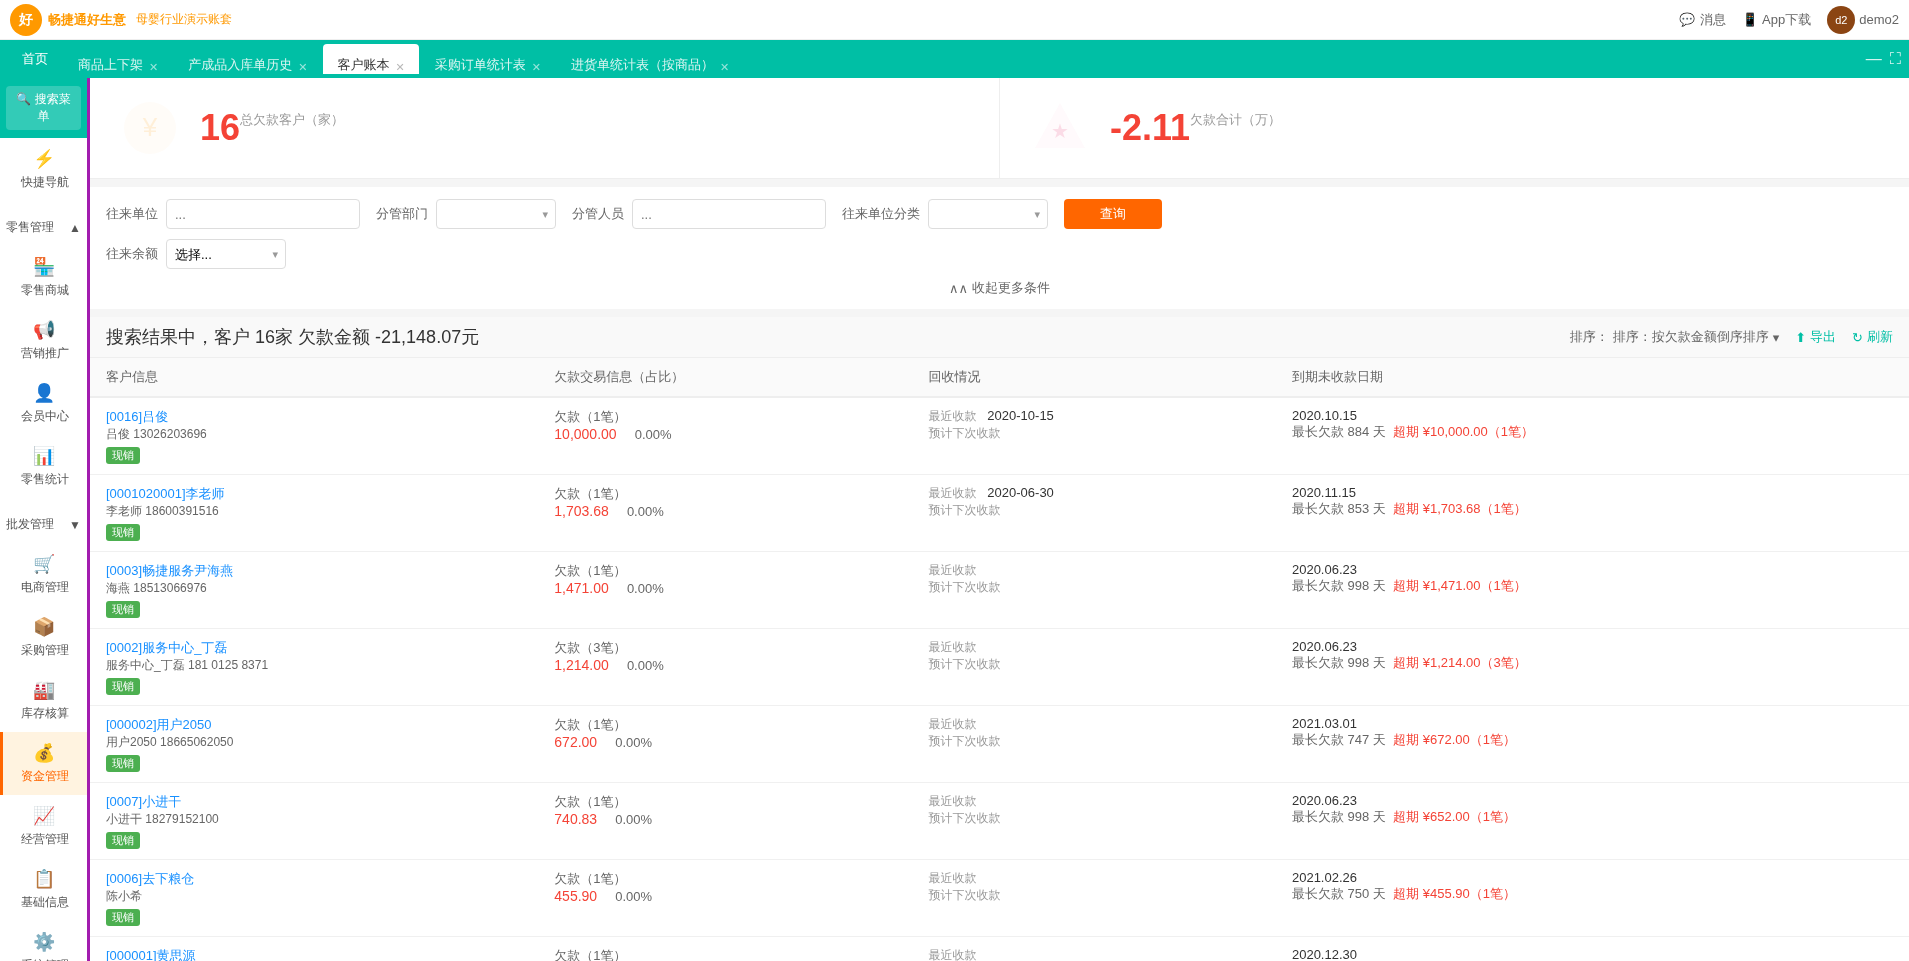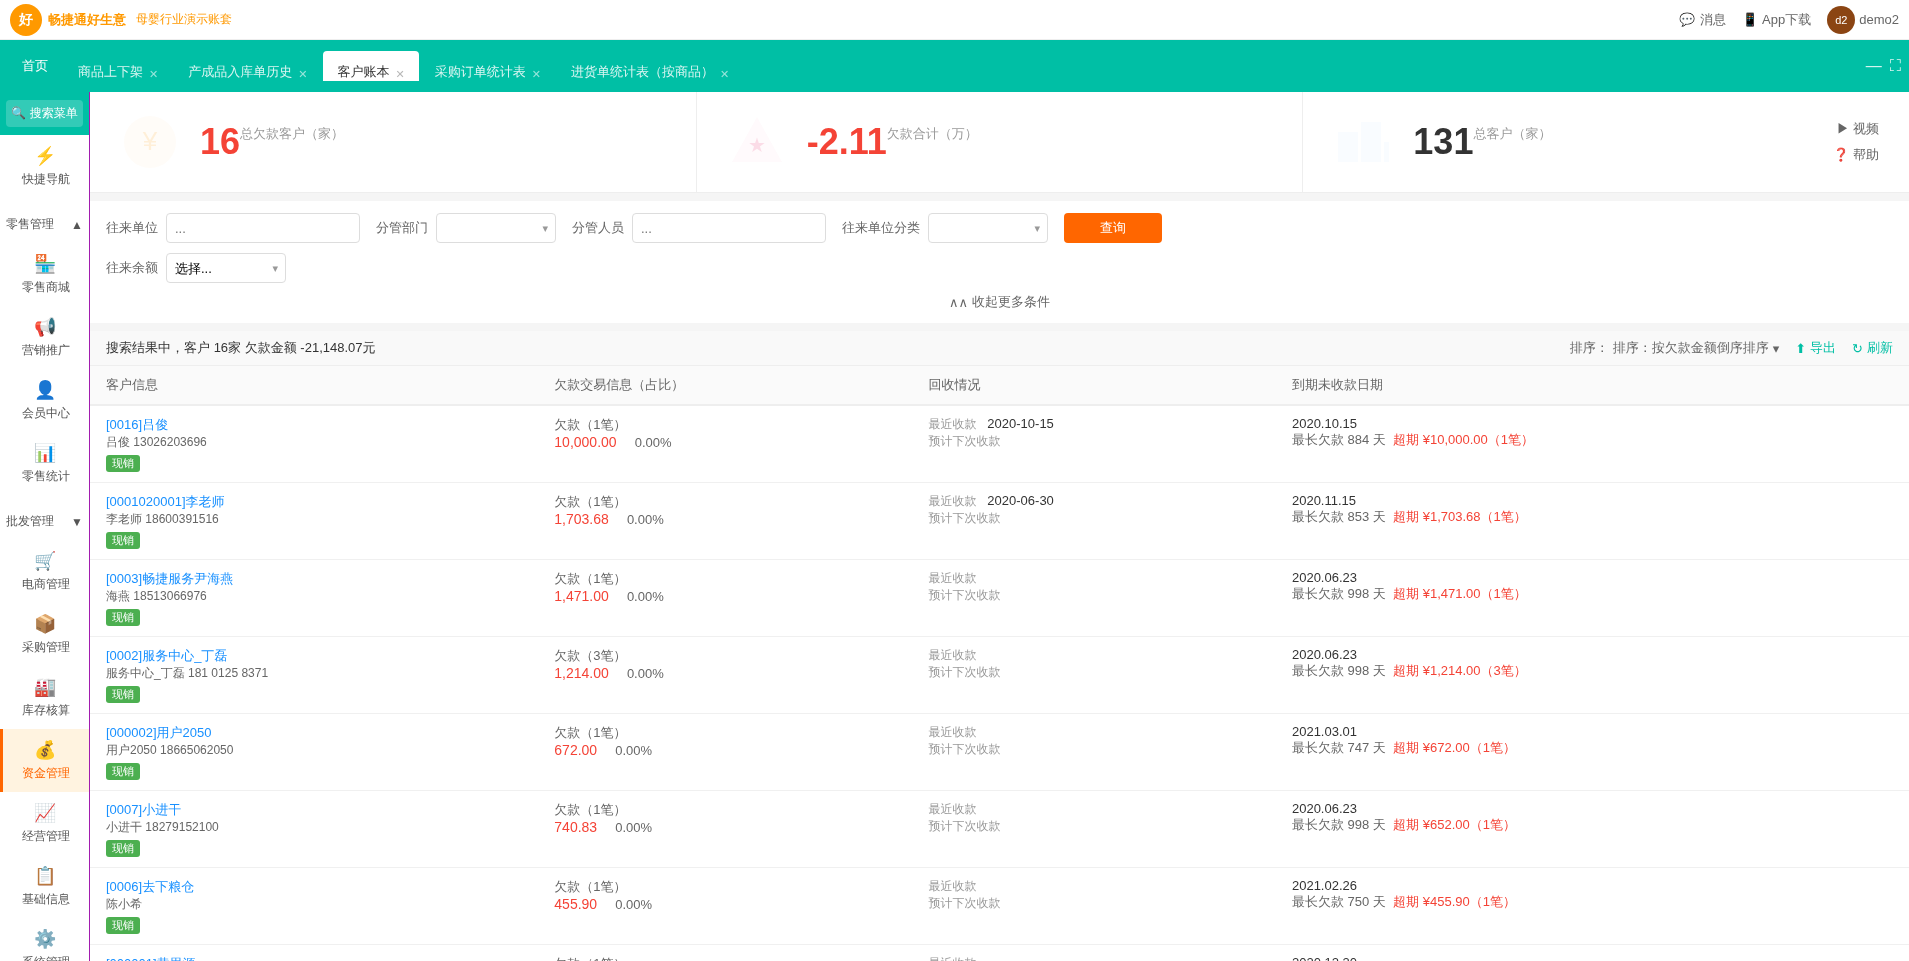--- a/index.html
+++ b/index.html
@@ -14,40 +14,40 @@
     .app-logo { display: flex; align-items: center; gap: 6px; }
     .logo-icon { width: 32px; height: 32px; background: #ff9900; border-radius: 50%; display: flex; align-items: center; justify-content: center; color: white; font-size: 14px; font-weight: bold; }
     .logo-text { color: #ff9900; font-size: 13px; font-weight: bold; }
     .demo-badge { color: #ff9900; font-size: 12px; }
     .top-bar-right { display: flex; align-items: center; gap: 16px; }
     .top-bar-btn { display: flex; align-items: center; gap: 4px; color: #666; font-size: 13px; cursor: pointer; }
     .avatar { width: 28px; height: 28px; background: #8B4513; border-radius: 50%; display: flex; align-items: center; justify-content: center; color: white; font-size: 11px; }
 
     
     .nav-tabs {
-      display: flex; align-items: center; background: #00bfa5; height: 52px;
+      display: flex; align-items: center; background: #00bfa5; height: 38px;
       padding: 0 8px; gap: 2px; overflow: hidden;
     }
     .nav-tab {
       display: flex; align-items: flex-end; gap: 6px; padding: 0 14px; height: 30px;
       color: rgba(255,255,255,0.85); cursor: pointer; border-radius: 4px 4px 0 0;
       font-size: 13px; white-space: nowrap;
     }
     .nav-tab.active { background: #fff; color: #333; }
     .nav-tab .close-x { font-size: 11px; color: inherit; opacity: 0.7; }
     .nav-tab.active .close-x { color: #999; }
     .nav-tab-home { padding: 0 14px; color: #fff; font-size: 13px; cursor: pointer; }
     .nav-right { margin-left: auto; display: flex; align-items: center; gap: 8px; }
     .nav-icon-btn { color: rgba(255,255,255,0.85); cursor: pointer; font-size: 16px; }
 
     
     .main-layout { display: flex; height: calc(100vh - 78px); }
 
     
-    .sidebar { width: 90px; background: #fff; border-right: 1px solid #a21caf; display: flex; flex-direction: column; overflow-y: auto; flex-shrink: 0; }
+    .sidebar { width: 90px; background: #fff; border-right: 3px solid #a21caf; display: flex; flex-direction: column; overflow-y: auto; flex-shrink: 0; }
     .sidebar-search { padding: 8px 6px; background: #00bfa5; }
     .sidebar-search-btn { width: 100%; padding: 5px; background: rgba(255,255,255,0.2); border: none; color: #fff; border-radius: 4px; cursor: pointer; font-size: 12px; display: flex; align-items: center; justify-content: center; gap: 4px; }
     .sidebar-item { padding: 10px 6px; text-align: center; cursor: pointer; font-size: 12px; color: #555; display: flex; flex-direction: column; align-items: center; gap: 4px; border-left: 3px solid transparent; }
     .sidebar-item.active { background: #fff3e0; color: #ff6600; border-left: 3px solid #ff6600; }
     .sidebar-item .si-icon { font-size: 18px; }
     .sidebar-item .si-label { font-size: 12px; }
     .sidebar-divider { height: 1px; background: #eee; margin: 4px 0; }
 
     
     .content { flex: 1; overflow-y: auto; background: #f5f5f5; }
@@ -74,21 +74,21 @@
     .filter-input { height: 30px; padding: 0 8px; border: 1px solid #ddd; border-radius: 4px; font-size: 13px; min-width: 160px; outline: none; }
     .filter-select { height: 30px; padding: 0 8px; border: 1px solid #ddd; border-radius: 4px; font-size: 13px; min-width: 120px; background: #fff; outline: none; appearance: none; padding-right: 24px; position: relative; cursor: pointer; }
     .filter-select-wrap { position: relative; display: inline-block; }
     .filter-select-wrap::after { content: '▾'; position: absolute; right: 8px; top: 50%; transform: translateY(-50%); color: #999; pointer-events: none; font-size: 11px; }
     .filter-more { display: flex; justify-content: center; margin-top: 6px; }
     .filter-more-btn { color: #666; font-size: 13px; cursor: pointer; display: flex; align-items: center; gap: 4px; }
     .query-btn { background: #ff6600; color: #fff; border: none; border-radius: 4px; padding: 6px 36px; cursor: pointer; font-size: 13px; }
 
     
     .result-bar { display: flex; align-items: center; justify-content: space-between; padding: 8px 16px; background: #f9f9f9; border-bottom: 1px solid #eee; }
-    .result-info { font-size: 13px; color: #666; }
+    .result-info { font-size: 18px; color: #666; }
     .result-info span { color: #333; }
     .result-actions { display: flex; align-items: center; gap: 16px; font-size: 13px; color: #666; }
     .result-actions .sort-select { display: flex; align-items: center; gap: 4px; }
     .result-actions .action-btn { display: flex; align-items: center; gap: 4px; cursor: pointer; color: #00bfa5; }
     .sort-label { color: #666; }
 
     
     .data-table { width: 100%; background: #fff; border-collapse: collapse; }
     .data-table thead tr { border-bottom: 2px solid #eee; }
     .data-table th { padding: 10px 16px; text-align: left; font-size: 13px; color: #666; font-weight: normal; background: #fafafa; }
@@ -261,37 +261,20 @@
             <polygon points="30,5 55,50 5,50" fill="#e91e63" opacity="0.15"></polygon>
             <text x="30" y="40" text-anchor="middle" font-size="20" fill="#e91e63">★</text>
           </svg>
         </div>
         <div class="stat-info">
           <span class="stat-number red">-2.11</span>
           <span class="stat-label">欠款合计（万）</span>
         </div>
       </div>
 
-      <div class="stat-card">
-        <div class="stat-icon">
-          <svg width="60" height="60" viewBox="0 0 60 60">
-            <rect x="5" y="20" width="20" height="30" fill="#2196f3" opacity="0.2"></rect>
-            <rect x="28" y="10" width="20" height="40" fill="#2196f3" opacity="0.2"></rect>
-            <rect x="51" y="30" width="5" height="20" fill="#2196f3" opacity="0.2"></rect>
-          </svg>
-        </div>
-        <div class="stat-info">
-          <span class="stat-number black">131</span>
-          <span class="stat-label">总客户（家）</span>
-        </div>
-        <div class="stat-card-right">
-          <span>▶ 视频</span>
-          <span>❓ 帮助</span>
-        </div>
-      </div>
     </div>
 
     <div class="filter-area">
       <div class="filter-row">
         <div class="filter-item">
           <span class="filter-label">往来单位</span>
           <input class="filter-input" placeholder="..." style="">
         </div>
         <div class="filter-item">
           <span class="filter-label">分管部门</span>

